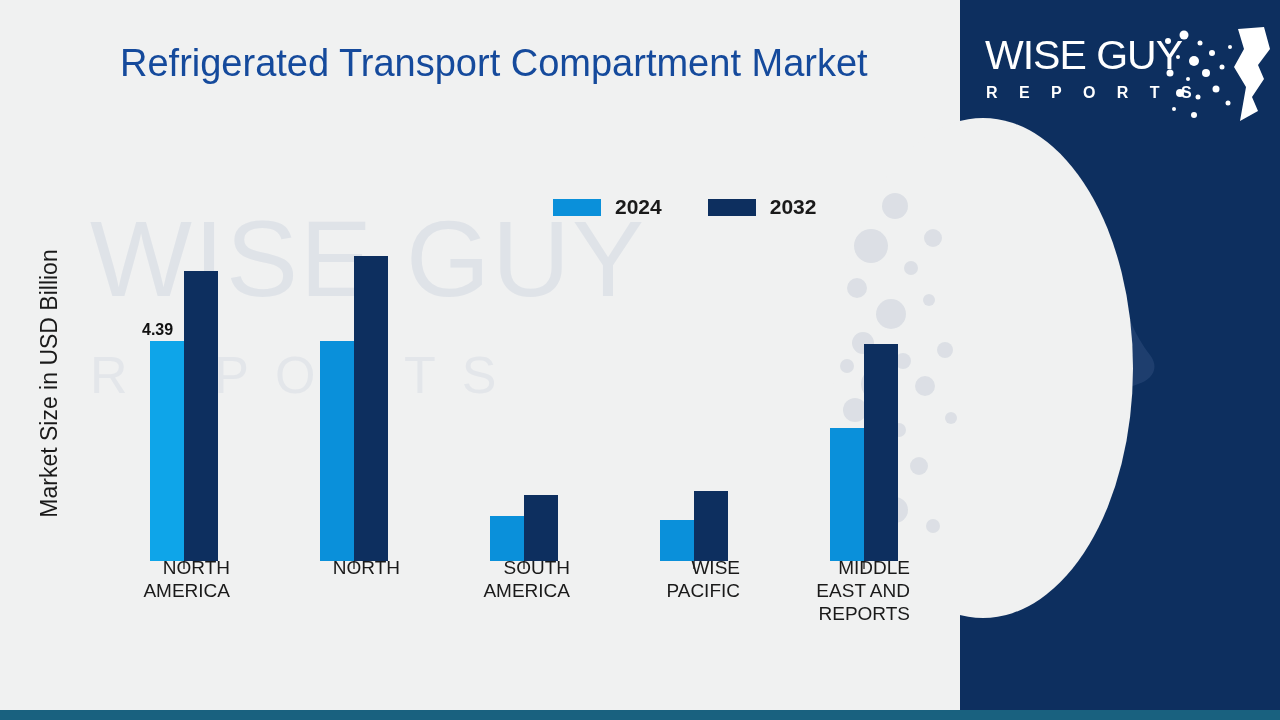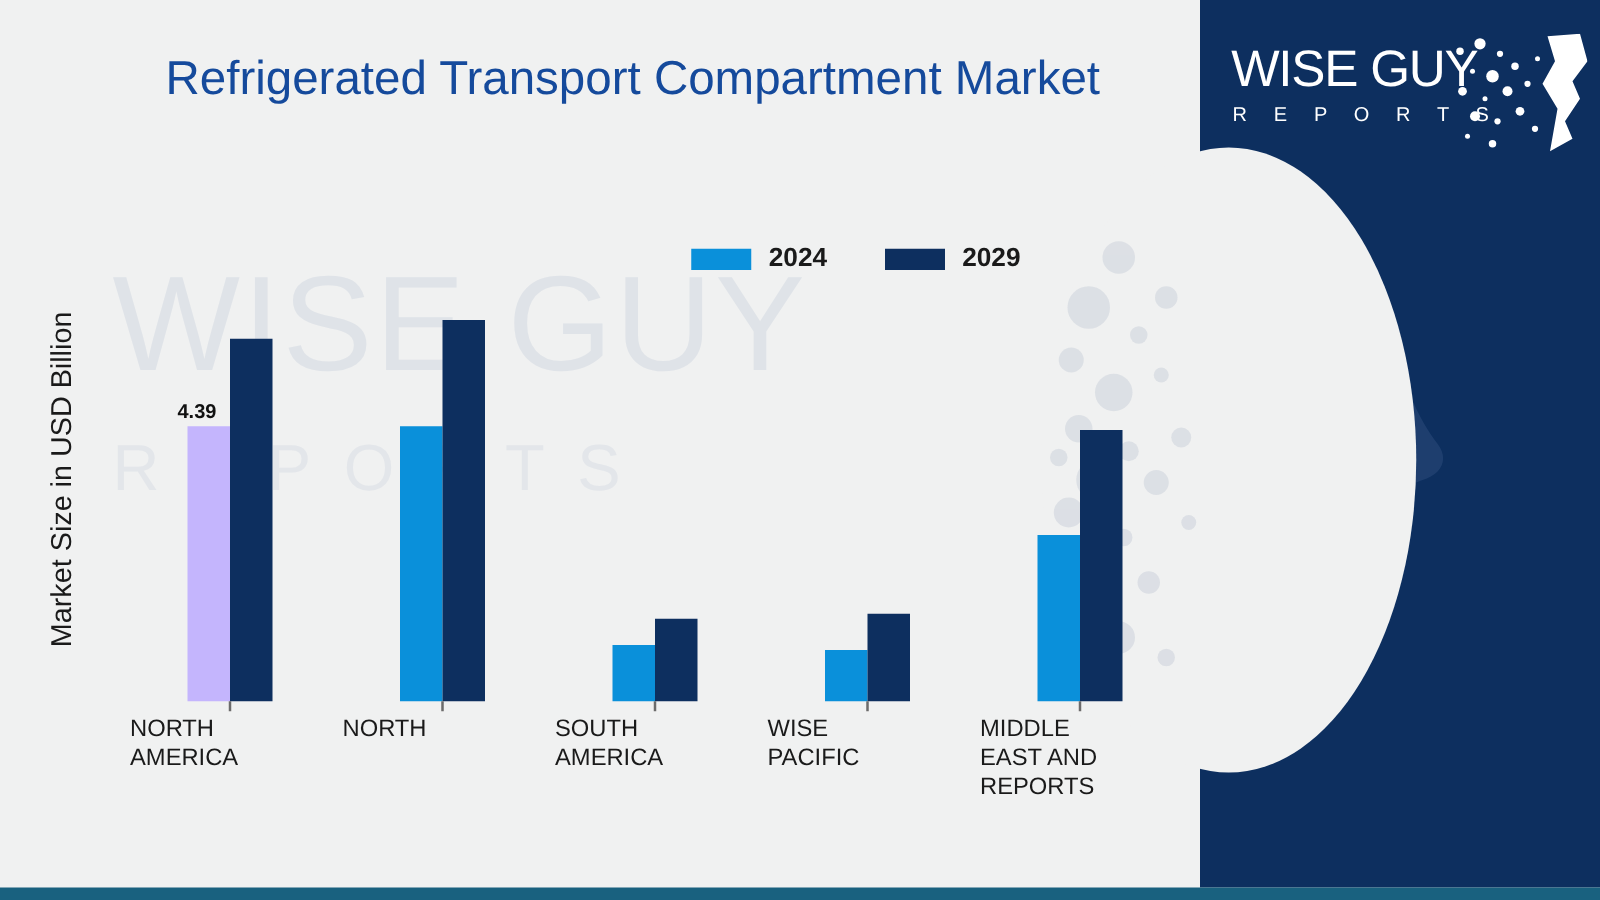--- a/index.html
+++ b/index.html
@@ -43,28 +43,28 @@
   }
 
   
   .logo { position:absolute; left:985px; top:35px; width:215px; height:80px; }
   .logo-wise {
     color:#ffffff; font-size:41px; letter-spacing:-1px; line-height:1;
     font-weight:400; white-space:nowrap;
   }
   .logo-reports {
     color:#ffffff; font-size:16px; letter-spacing:8.5px; line-height:1;
-    margin-top:9px; margin-left:1px; white-space:nowrap;
+    margin-top:9px; margin-left:1px; white-space:nowrap;font-weight:bold;
   }
   .logo-dots { position:absolute; left:175px; top:-8px; width:110px; height:95px; }
 
   
   .title {
     position:absolute; left:120px; top:42px; width:760px;
-    color:#154a9c; font-size:38px; line-height:1.14; font-weight:400;text-align:right;
+    color:#154a9c; font-size:38px; line-height:1.14; font-weight:400;
   }
 
   
   .legend { position:absolute; left:553px; top:195px; display:flex; align-items:center; gap:46px; }
   .legend-item { display:flex; align-items:center; gap:14px; }
   .legend-swatch { width:48px; height:17px; display:block; }
   .legend-label { font-size:21px; color:#1a1a1a;font-weight:bold; }
 
   
   .ylabel {
@@ -80,22 +80,22 @@
   .bar { position:absolute; bottom:0; width:34px; }
   .bar.b2024 { left:0; }
   .bar.b2032 { left:34px; }
   .bar-value {
     position:absolute; left:-8px; bottom:100%;
     font-size:16px; font-weight:bold; color:#111;
     white-space:nowrap; margin-bottom:2px;
   }
   .tick { position:absolute; top:361px; left:33px; width:1.5px; height:8px; background:#6b6b6b; }
   .cat-label {
-    position:absolute; top:372px; left:-46px; width:126px;
-    text-align:left; font-size:19px; color:#1a1a1a; line-height:1.22;
+    position:absolute; top:356px; left:-46px; width:126px;
+    text-align:right; font-size:19px; color:#1a1a1a; line-height:1.22;
   }
 </style>
 </head>
 <body>
 
 <div id="stage">
 
   <div class="bg-main"></div>
   <div class="bg-right"></div>
 
@@ -171,29 +171,29 @@
 
   <div class="title">Refrigerated Transport Compartment Market</div>
 
   <div class="legend">
     <div class="legend-item">
       <span class="legend-swatch" style="background: rgb(10, 144, 218);"></span>
       <span class="legend-label">2024</span>
     </div>
     <div class="legend-item">
       <span class="legend-swatch" style="background: rgb(13, 47, 95);"></span>
-      <span class="legend-label">2029</span>
+      <span class="legend-label">2032</span>
     </div>
   </div>
 
   <div class="ylabel">Market Size in USD Billion</div>
 
   <div class="plot">
       <div class="group" style="left: 30px;">
-        <div class="bar b2024" style="height: 220.11px; background: #c4b5fd;">
+        <div class="bar b2024" style="height: 220.11px; background: #0ea5e9;">
           <span class="bar-value">4.39</span>
         </div>
         <div class="bar b2032" style="height: 289.803px; background: rgb(13, 47, 95);"></div>
         <span class="tick"></span>
         <div class="cat-label">NORTH AMERICA</div>
       </div>
       <div class="group" style="left: 200px;">
         <div class="bar b2024" style="height: 220.11px; background: rgb(10, 144, 218);"></div>
         <div class="bar b2032" style="height: 305.346px; background: rgb(13, 47, 95);"></div>
         <span class="tick"></span>

